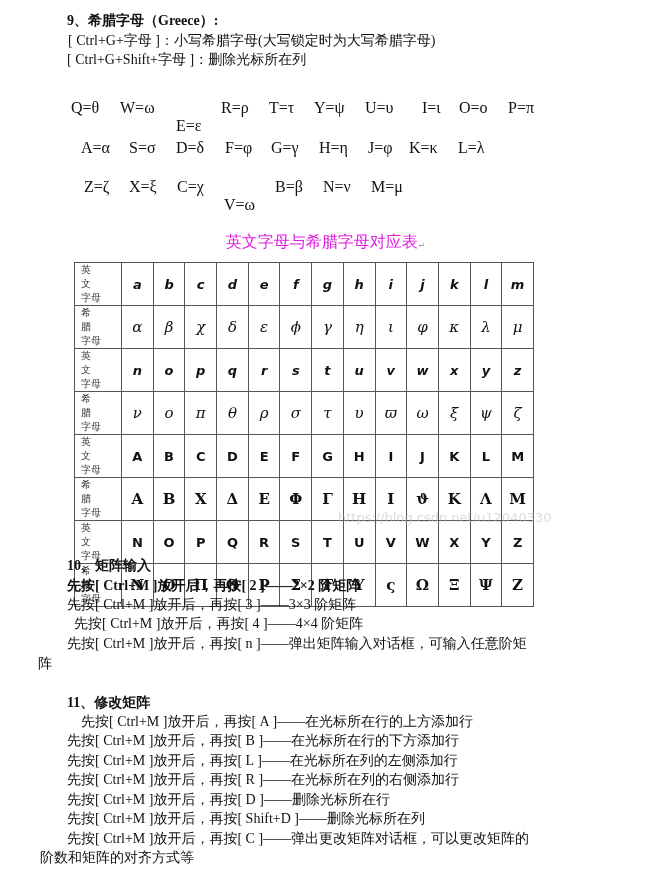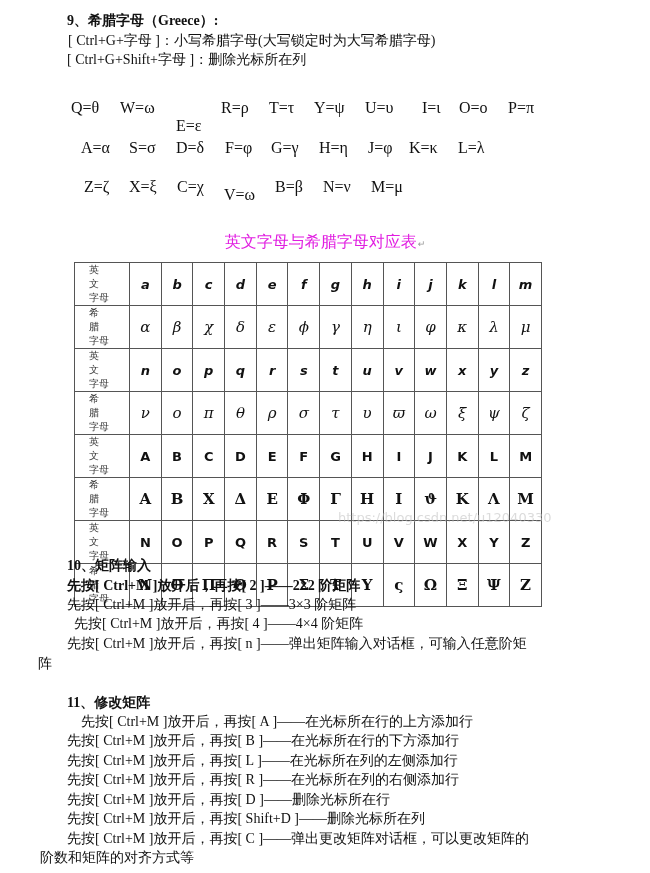--- a/index.html
+++ b/index.html
@@ -8,35 +8,35 @@
     font-family: "Liberation Serif", "DejaVu Serif", serif;
     color: #111111;
   }
   .abs { position: absolute; white-space: nowrap; }
   .h-sec { font-weight: bold; font-size: 14px; }
   .line { font-size: 14px; line-height: 19px; }
   .map { font-size: 16px; }
   .tbl-title {
     position: absolute; left: 0; width: 650px; top: 232px;
     text-align: center; font-size: 16px; color: #e11ee1;
-    font-family: Liberation Sans, sans-serif;
+    font-family: Liberation Mono, monospace;
   }
   .tbl-title .ret { font-size: 9px; color: #999; margin-left: 1px; }
   table.gk {
     position: absolute; left: 74px; top: 262px;
     border-collapse: collapse; table-layout: fixed;
     width: 455px;
   }
   table.gk td {
     border: 1px solid #555; height: 32.8px; padding: 0;
     text-align: center; vertical-align: middle;
   }
   table.gk td.hd {
     width: 40px; font-size: 10px; line-height: 14px; color: #333;
-    font-family: "DejaVu Sans", sans-serif; text-align: left; padding-left: 14px;
+    font-family: "DejaVu Sans", sans-serif; text-align: left; padding-left: 6px;
   }
   table.gk td.hd span { display: block; }
   table.gk td.hd .l1 { letter-spacing: 6px; }
   table.gk td.c { width: 30.7px; }
   .en-lo { font-family: "DejaVu Sans", sans-serif; font-weight: bold; font-style: italic; font-size: 13px; }
   .gr-lo { font-family: "DejaVu Serif", serif; font-style: italic; font-size: 15px; }
   .en-up { font-family: "DejaVu Sans", sans-serif; font-weight: bold; font-size: 13px; }
   .gr-up { font-family: "DejaVu Serif", serif; font-weight: bold; font-size: 15px; }
   .watermark {
     position: absolute; left: 338px; top: 510px; font-size: 13px;
@@ -69,21 +69,21 @@
   <span class="abs map" style="left:225px; top:139px;">F=φ</span>
   <span class="abs map" style="left:271px; top:139px;">G=γ</span>
   <span class="abs map" style="left:319px; top:139px;">H=η</span>
   <span class="abs map" style="left:368px; top:139px;">J=φ</span>
   <span class="abs map" style="left:409px; top:139px;">K=κ</span>
   <span class="abs map" style="left:458px; top:139px;">L=λ</span>
 
   <span class="abs map" style="left:84px; top:178px;">Z=ζ</span>
   <span class="abs map" style="left:129px; top:178px;">X=ξ</span>
   <span class="abs map" style="left:177px; top:178px;">C=χ</span>
-  <span class="abs map" style="left:224px; top:186px;">V=ω</span>
+  <span class="abs map" style="left:224px; top:196px;">V=ω</span>
   <span class="abs map" style="left:275px; top:178px;">B=β</span>
   <span class="abs map" style="left:323px; top:178px;">N=ν</span>
   <span class="abs map" style="left:371px; top:178px;">M=μ</span>
 </div>
 
 <div class="tbl-title">
   <span>英文字母与希腊字母对应表</span><span class="ret">↵</span>
 </div>
 
 <table class="gk">

